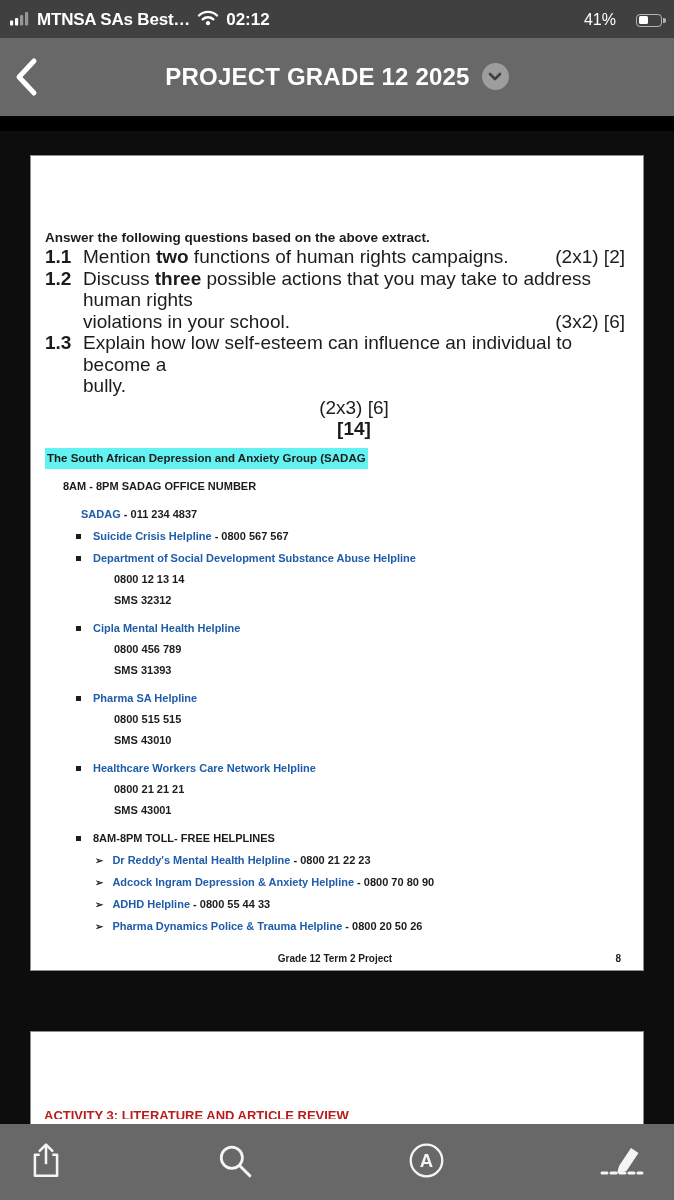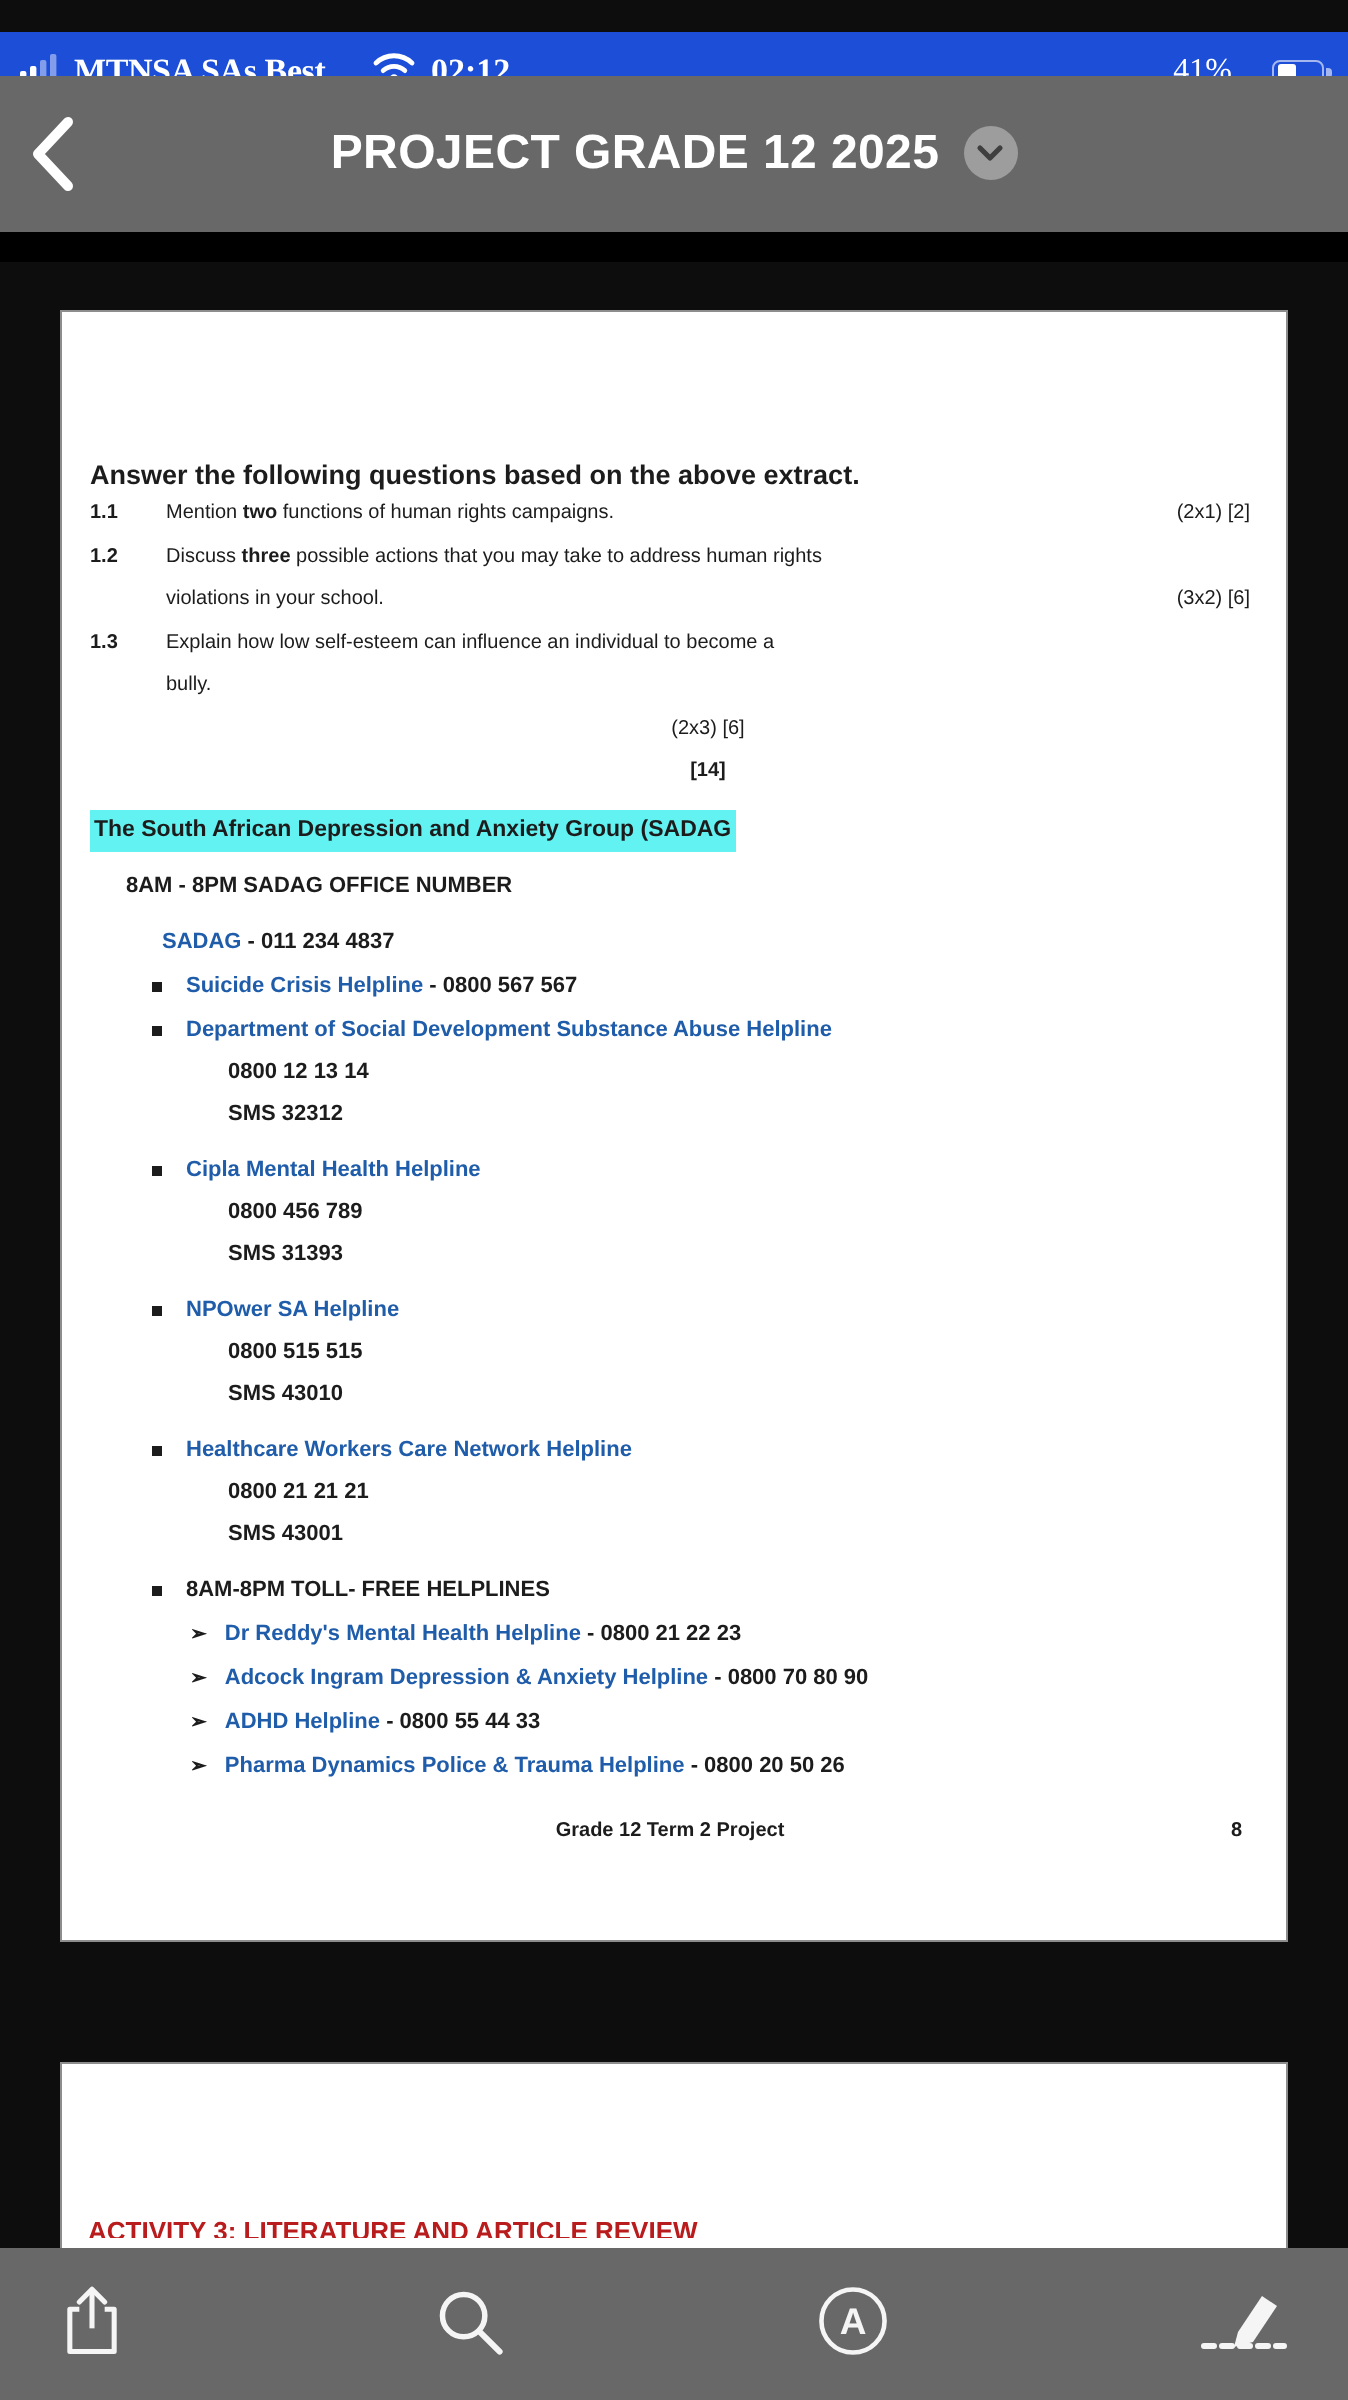--- a/index.html
+++ b/index.html
@@ -1,21 +1,21 @@
 <!DOCTYPE html>
 <html><head>
 <meta charset="utf-8">
 <style>
   * { margin:0; padding:0; box-sizing:border-box; }
   html,body { width:674px; height:1200px; background:#000; font-family:"Liberation Sans", sans-serif; }
   .screen { position:relative; width:674px; height:1200px; overflow:hidden; background:#0d0d0d; }
 
   
-  .status-bar { position:absolute; top:16px; left:0; right:0; height:38px; background:#1d4ed8;
-    display:flex; align-items:center; justify-content:space-between; padding:2px 12px 0 10px; color:#fff;font-family:Liberation Serif, serif; }
+  .status-bar { position:absolute; top:0; left:0; right:0; height:38px; background:#404040;
+    display:flex; align-items:center; justify-content:space-between; padding:2px 12px 0 10px; color:#fff; }
   .sb-left { display:flex; align-items:center; gap:7px; }
   .sb-carrier { font-size:17px; font-weight:700; letter-spacing:-0.2px; }
   .sb-time { font-size:17px; font-weight:700; }
   .sb-right { display:flex; align-items:center; gap:20px;justify-content:flex-end; }
   .sb-pct { font-size:16px; font-weight:400; }
   .battery { position:relative; width:26px; height:13px; border:1.5px solid rgba(255,255,255,.6); border-radius:4px; display:inline-block; }
   .battery-fill { position:absolute; left:1.5px; top:1.5px; bottom:1.5px; width:9px; background:#fff; border-radius:1.5px; }
   .battery-nub { position:absolute; right:-4.5px; top:3px; width:2.5px; height:5px; background:rgba(255,255,255,.6); border-radius:0 2px 2px 0; }
 
   
@@ -31,21 +31,21 @@
 
   
   .viewer { position:absolute; top:131px; left:0; right:0; bottom:76px; background:#0d0d0d; overflow:hidden; }
   .page { width:614px; margin:0 auto; background:#fff; border:1px solid #8d8d8d; color:#1c1c1c; overflow:hidden; }
   .page1 { margin-top:24px; height:816px; }
   .page2 { margin-top:60px; height:180px; }
   .content { padding:74px 18px 0 14px; }
 
   .intro { font-size:13.5px; font-weight:700; margin-bottom:1px; }
 
-  .qblock { font-size:10px; line-height:21.5px; }
+  .qblock { font-size:19px; line-height:21.5px; }
   .q { display:flex; }
   .qnum { width:38px; flex-shrink:0; font-weight:700; }
   .qbody { flex:1; }
   .qline { display:flex; justify-content:space-between; }
   .qmarks { white-space:nowrap; margin-left:10px; }
   .qmarks-r { text-align:center; }
   .qtotal { font-weight:700; }
   b.qbold { font-weight:700; }
 
   
@@ -206,21 +206,21 @@
                 <span class="sq"></span>
                 <span class="hl-name">Cipla Mental Health Helpline</span>
               </div>
             <div class="b-sub hl-num">0800 456 789</div>
             <div class="b-sub hl-num">SMS 31393</div>
           </div>
 
           <div class="b-group">
             <div class="b-row">
                 <span class="sq"></span>
-                <span class="hl-name">NPOwer SA Helpline</span>
+                <span class="hl-name">Pharma SA Helpline</span>
               </div>
             <div class="b-sub hl-num">0800 515 515</div>
             <div class="b-sub hl-num">SMS 43010</div>
           </div>
 
           <div class="b-group">
             <div class="b-row">
                 <span class="sq"></span>
                 <span class="hl-name">Healthcare Workers Care Network Helpline</span>
               </div>

